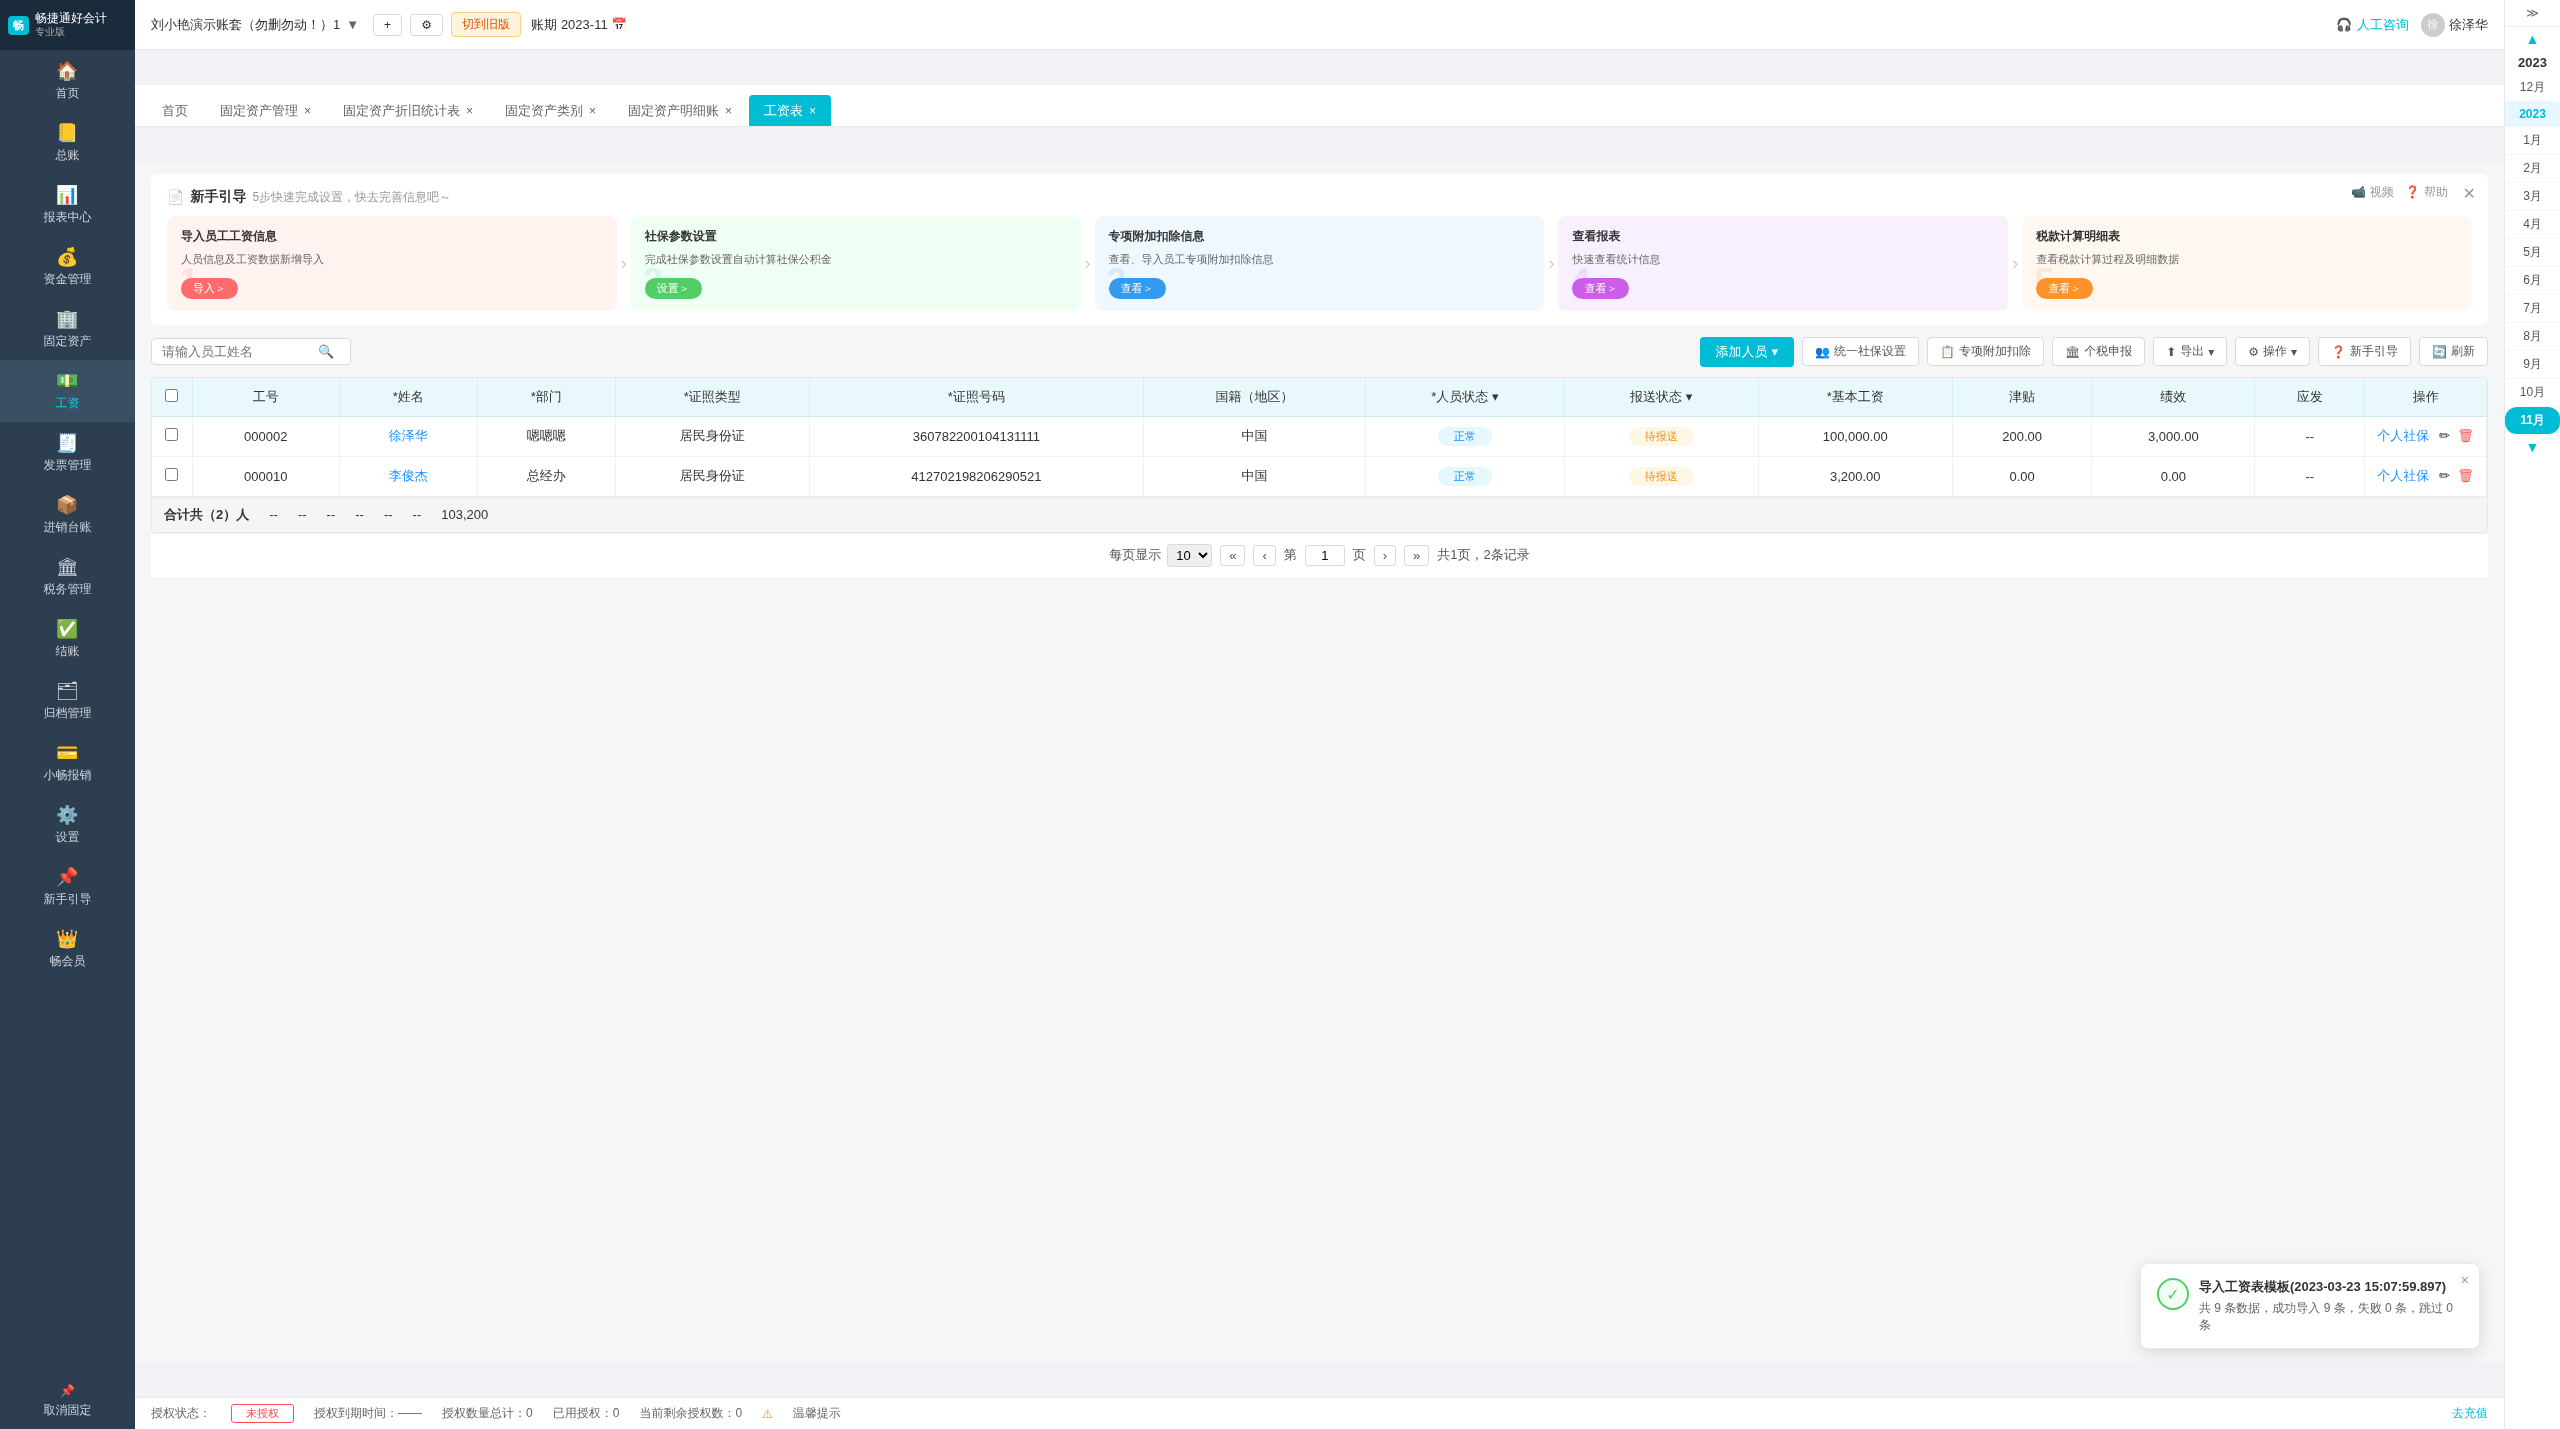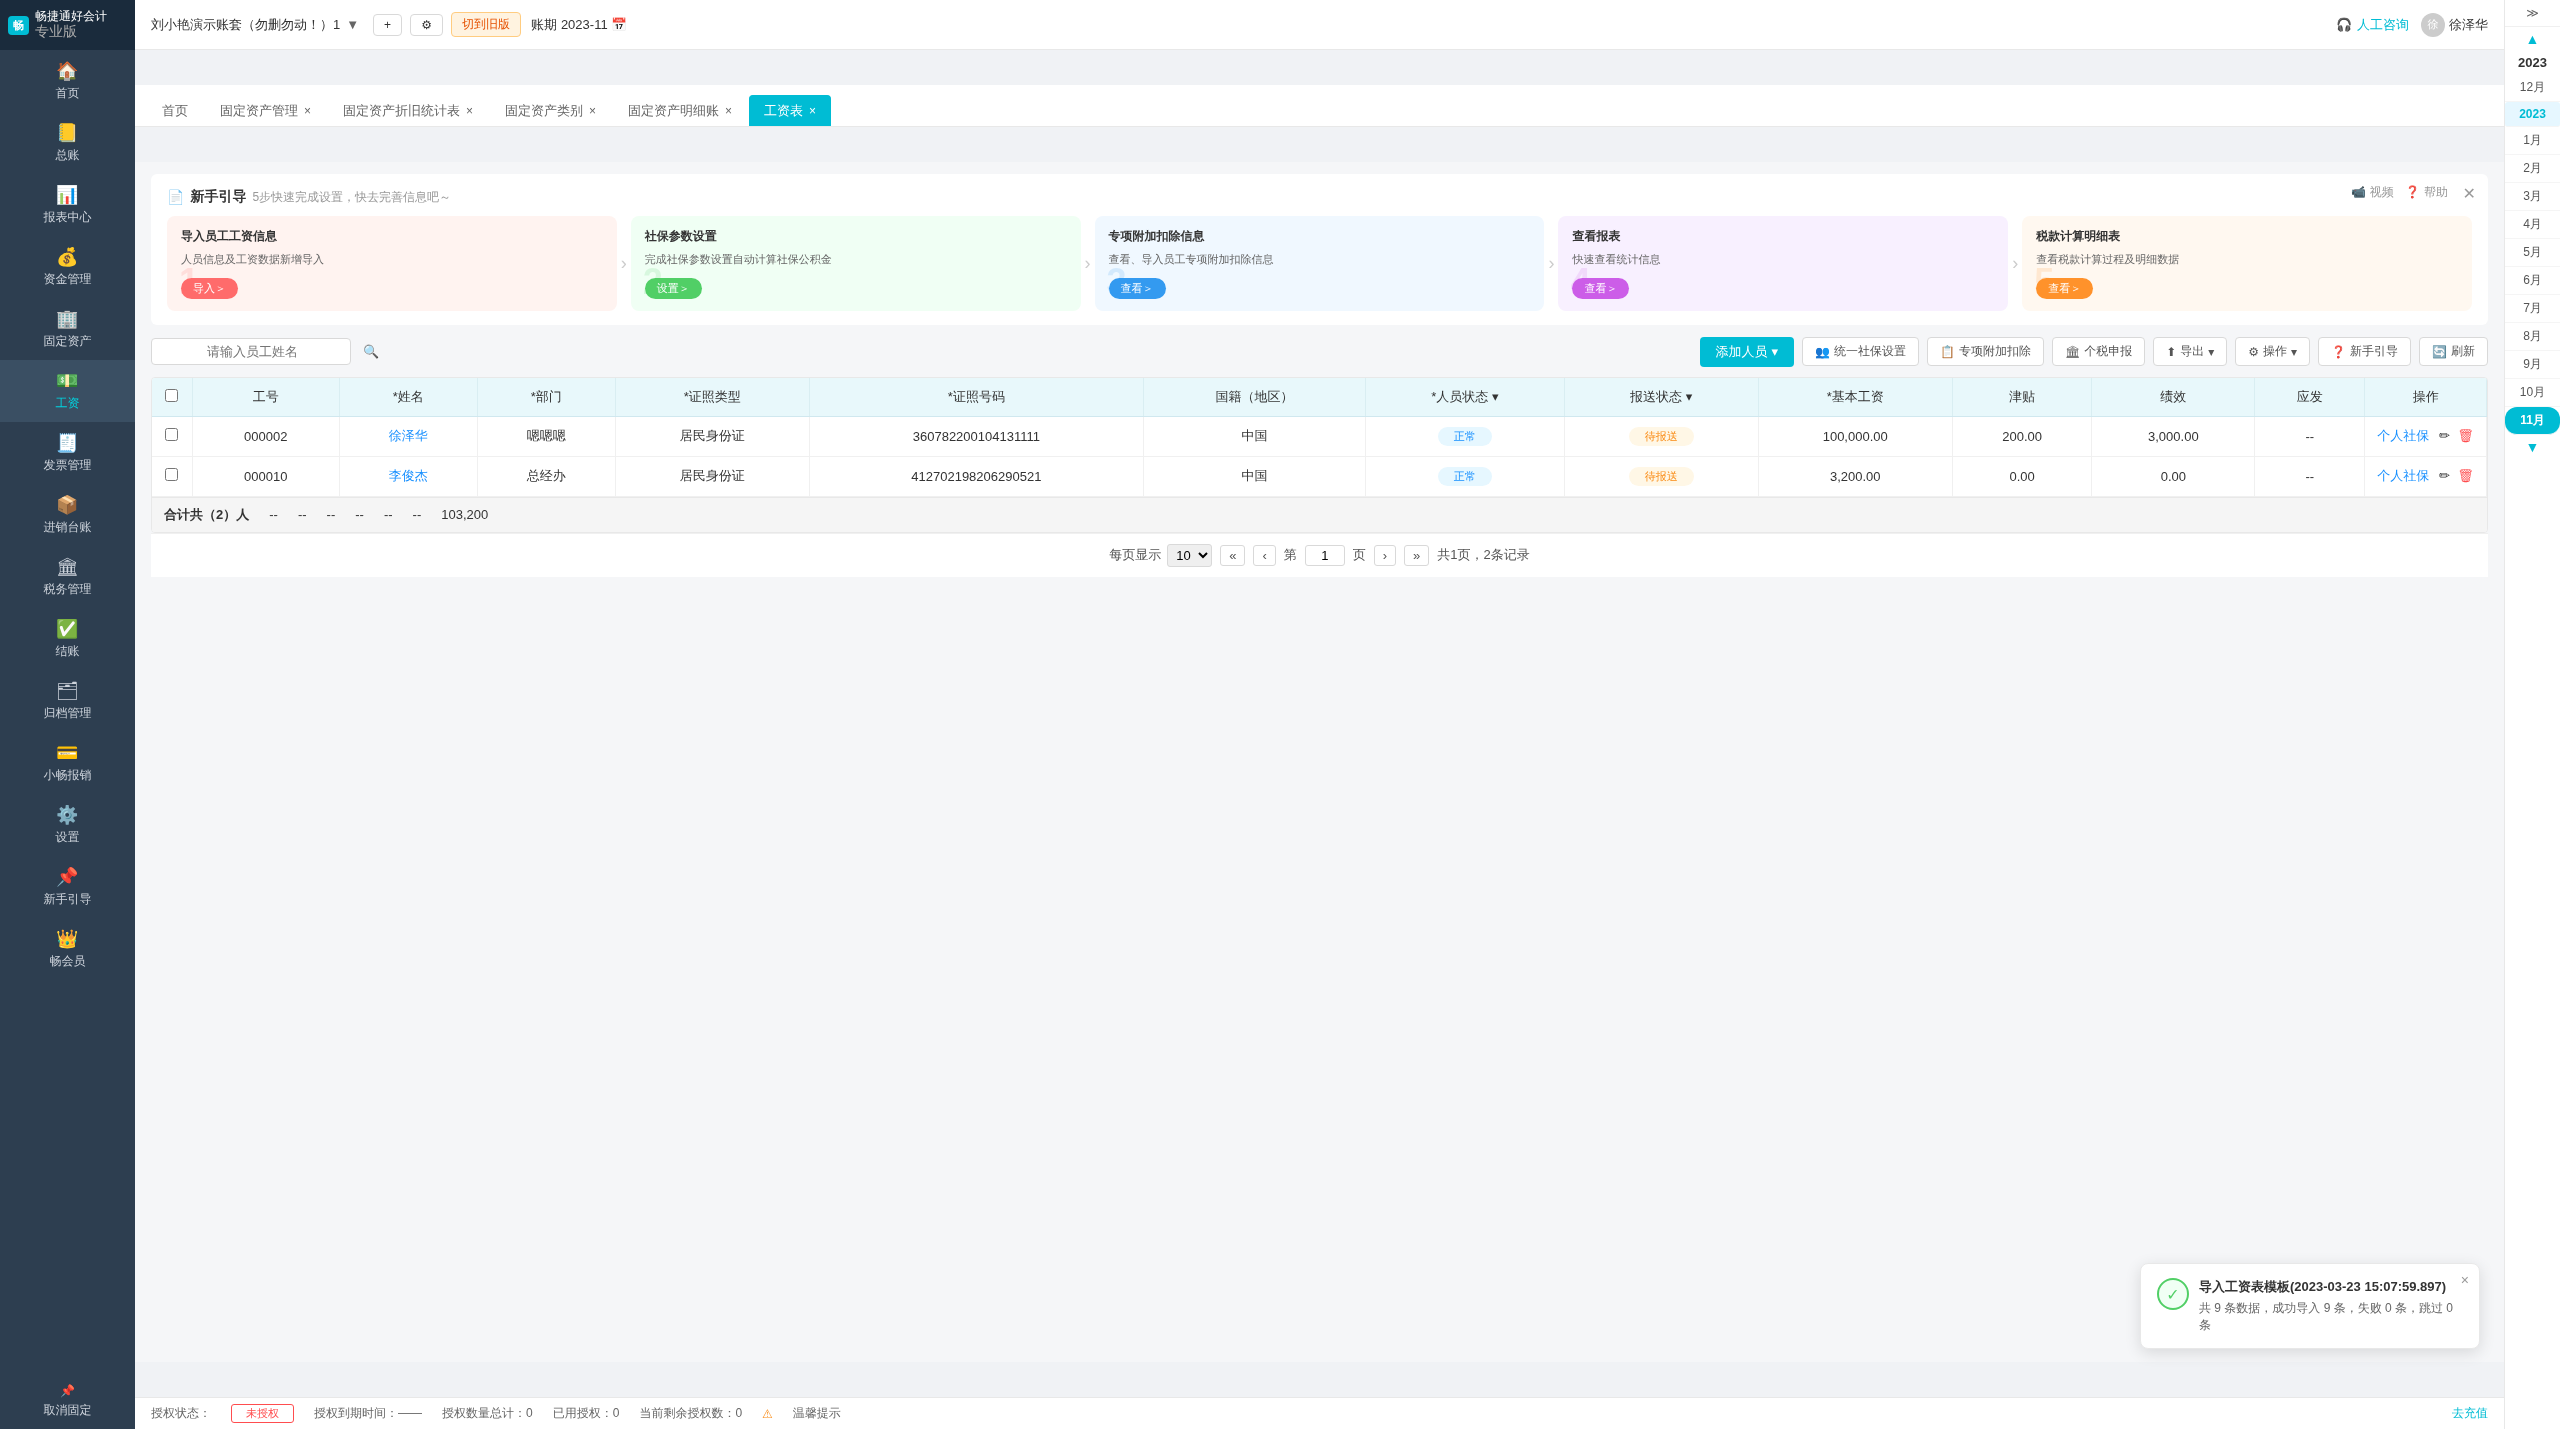--- a/index.html
+++ b/index.html
@@ -26,21 +26,21 @@
     }
     .sidebar-logo .logo-icon {
       background: #00bcd4;
       color: #fff;
       border-radius: 4px;
       padding: 2px 5px;
       font-size: 11px;
       font-weight: bold;
     }
     .sidebar-logo .logo-text { font-size: 12px; line-height: 1.2; }
-    .sidebar-logo .logo-sub { font-size: 14px; color: #aaa; }
+    .sidebar-logo .logo-sub { font-size: 10px; color: #aaa; }
     .sidebar-nav { flex: 1; overflow-y: auto; }
     .sidebar-item {
       display: flex;
       flex-direction: column;
       align-items: center;
       padding: 10px 0;
       color: #cdd3db;
       cursor: pointer;
       font-size: 12px;
       gap: 3px;
@@ -257,21 +257,20 @@
       background: #fff;
       width: 200px;
     }
     .search-box input {
       border: none;
       outline: none;
       font-size: 13px;
       color: #333;
       width: 150px;
       background: transparent;
-      margin-left: 45px;
     }
     .toolbar-right { margin-left: auto; display: flex; align-items: center; gap: 8px; }
     .btn-add {
       background: #00bcd4;
       color: #fff;
       border: none;
       border-radius: 4px;
       padding: 6px 16px;
       font-size: 13px;
       cursor: pointer;

